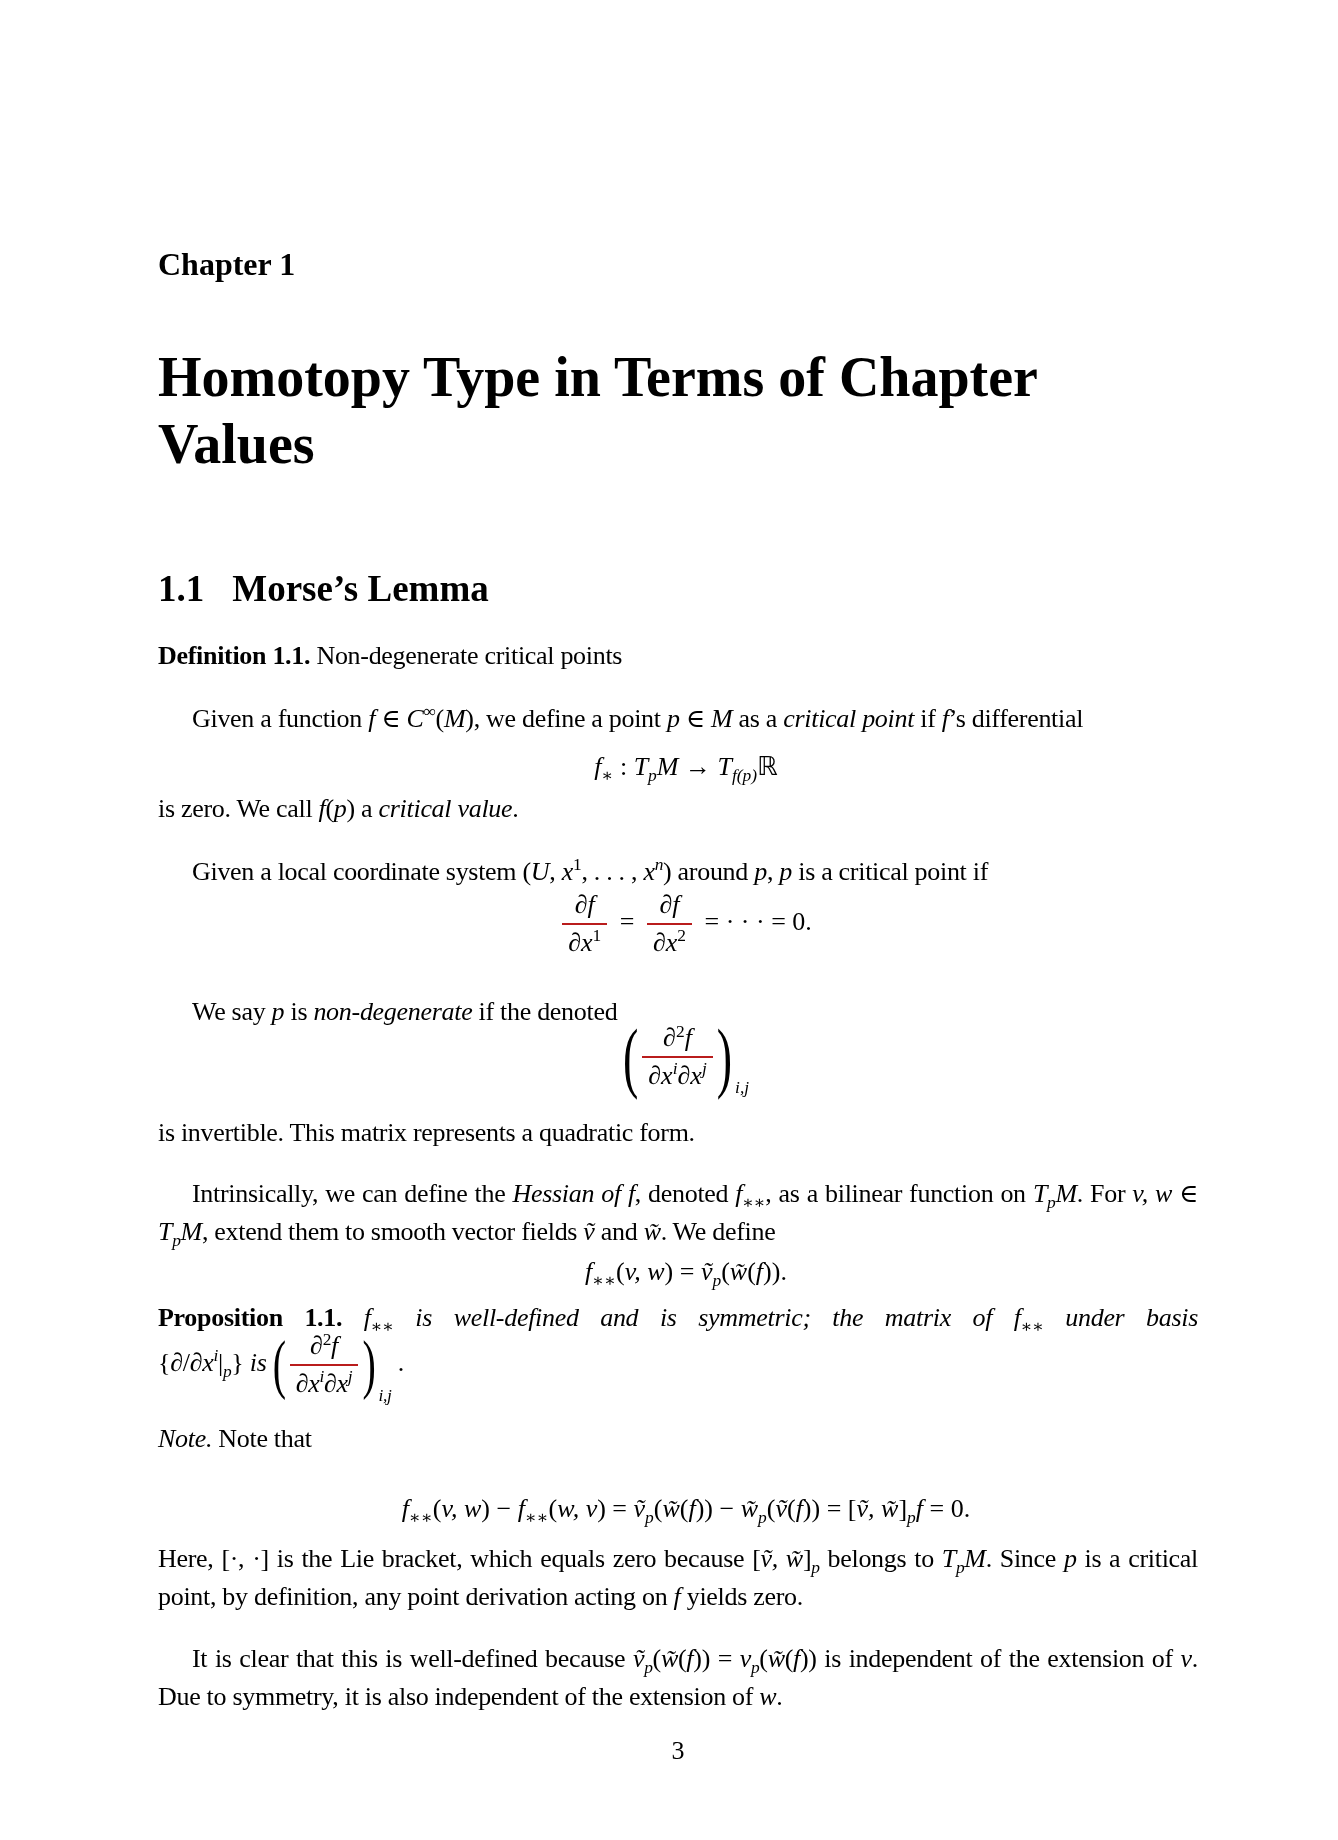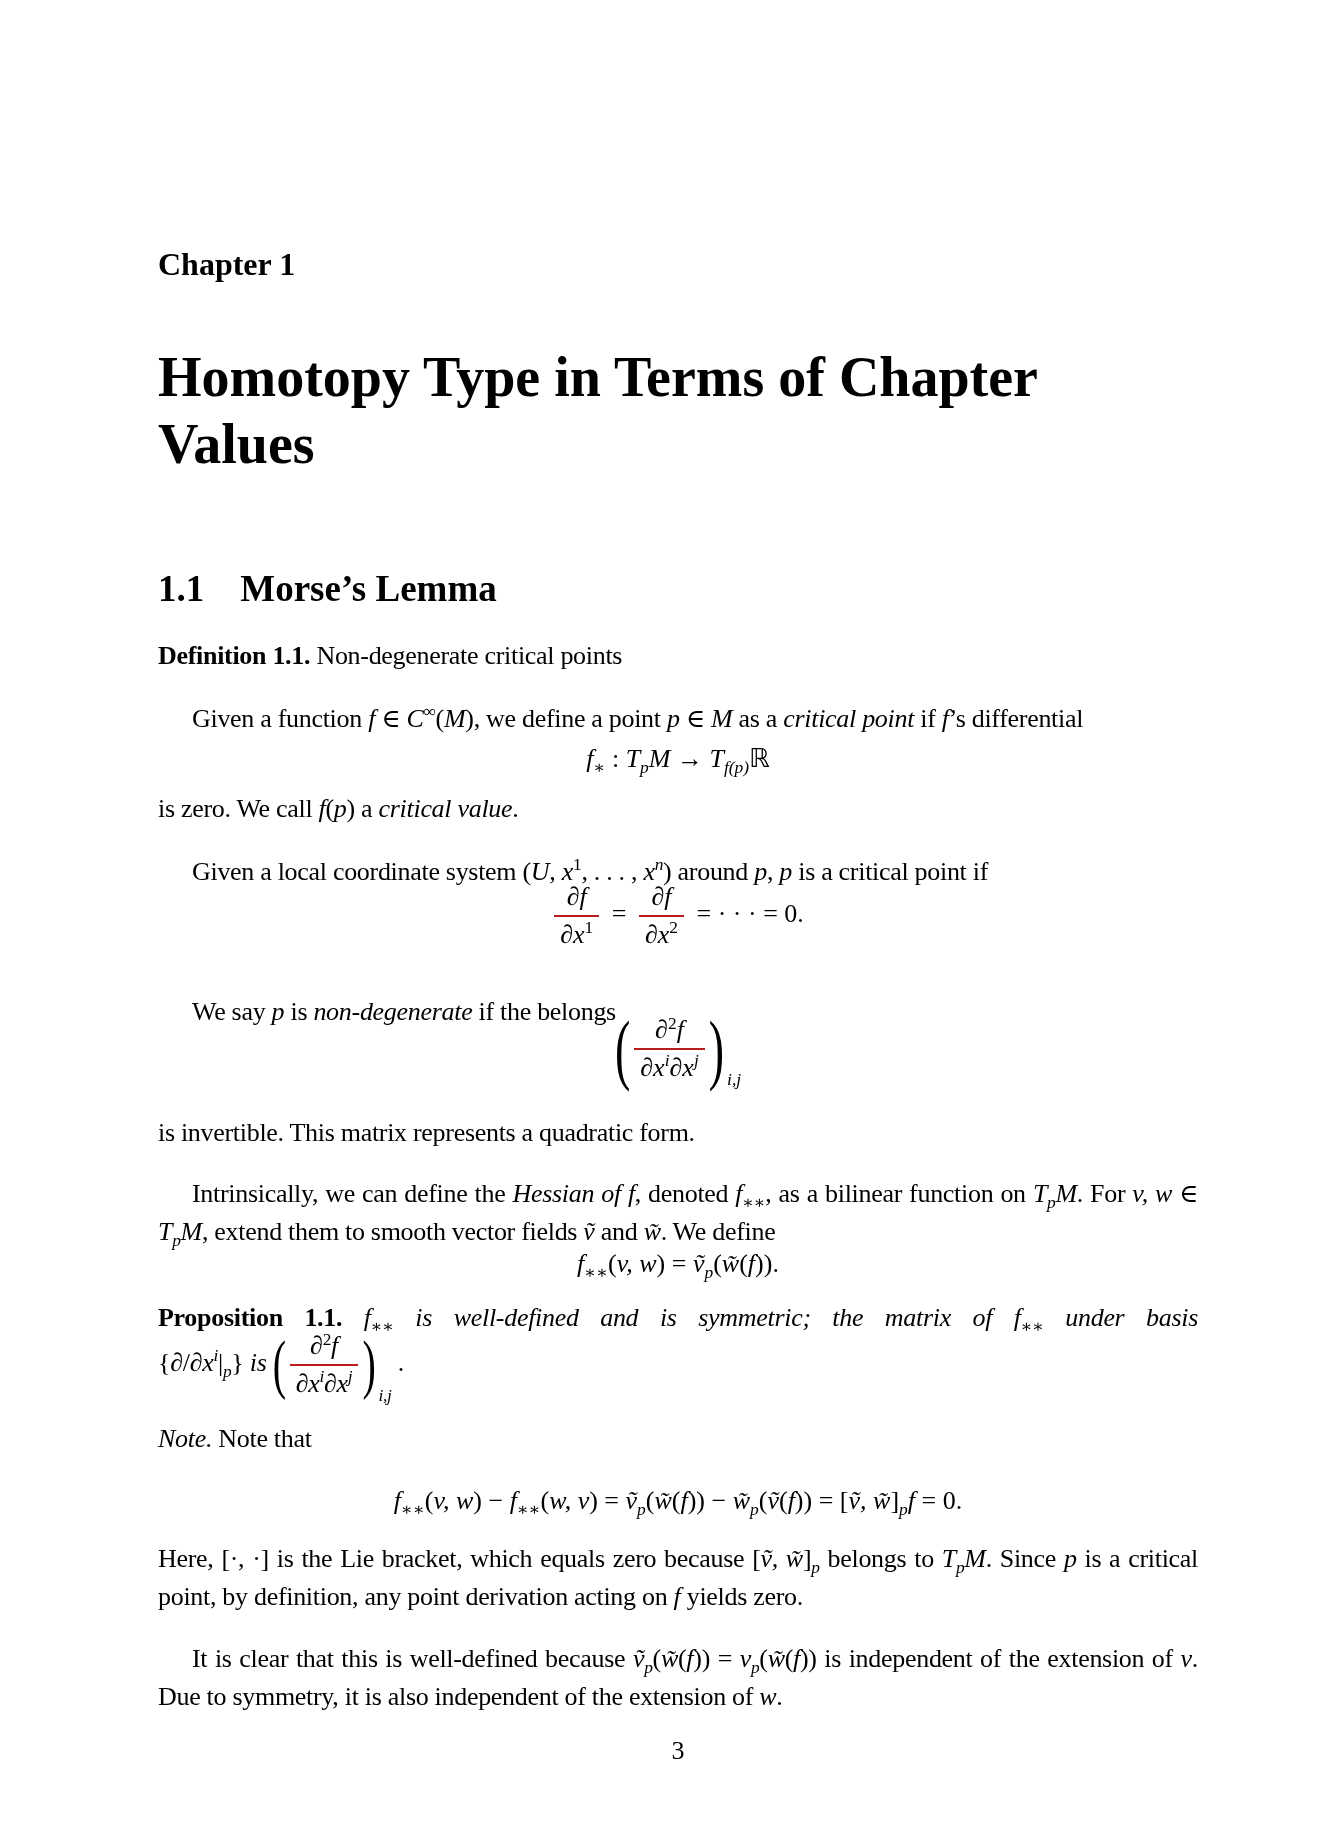--- a/index.html
+++ b/index.html
@@ -17,35 +17,35 @@
     font-size:32px;font-weight:bold;line-height:1;margin:0;
   }
   .doc-title{
     position:absolute;left:158px;top:344px;width:1064px;
     font-size:56px;font-weight:bold;line-height:67px;margin:0;
   }
   .doc-title .tl{display:block;}
   .section-heading{
     position:absolute;left:158px;top:570px;
     font-size:37px;font-weight:bold;line-height:1;margin:0;
-    display:flex;gap:36px;
+    display:flex;gap:28px;
   }
   .para{
     position:absolute;left:158px;width:1040px;
     font-size:26px;line-height:35px;
     letter-spacing:-0.3px;
     text-align:justify;margin:0;
   }
   .single{text-align:left;}
   .indent{text-indent:34px;margin-top:28px;}
   .jlast{text-align-last:justify;}
   .eqline{
     position:absolute;left:158px;width:1040px;
     font-size:26px;line-height:35px;
-    text-align:center;white-space:pre;margin:0;
+    text-align:center;white-space:pre;margin:8px;
   }
   .it{font-style:italic;}
   .bf{font-weight:bold;font-style:normal;}
   .sup{font-size:67%;position:relative;top:-0.55em;}
   .sub{font-size:67%;position:relative;top:0.35em;}
   .bb{font-family:"DejaVu Sans","DejaVu Serif",sans-serif;}
   .op{white-space:pre;margin:0 2px;}
   .frac{
     display:inline-flex;flex-direction:column;align-items:center;
     vertical-align:middle;text-align:center;line-height:1.15;margin:0 4px;
@@ -83,21 +83,21 @@
   <p class="para indent" style="top:673px"><span>Given a function </span><span class="it">f</span><span> ∈ </span><span class="it">C</span><span class="sup">∞</span><span>(</span><span class="it">M</span><span>), we define a point </span><span class="it">p</span><span> ∈ </span><span class="it">M</span><span> as a </span><span class="it">critical point</span><span> if </span><span class="it">f</span><span>’s differential</span></p>
 
   <div class="eqline" style="top:741px"><span class="it">f</span><span class="sub">∗</span><span> : </span><span class="it">T</span><span class="sub it">p</span><span class="it">M</span><span> → </span><span class="it">T</span><span class="sub it">f(p)</span><span class="bb">ℝ</span></div>
 
   <p class="para single" style="top:791px"><span>is zero. We call </span><span class="it">f</span><span>(</span><span class="it">p</span><span>) a </span><span class="it">critical value</span><span>.</span></p>
 
   <p class="para indent single" style="top:826px"><span>Given a local coordinate system (</span><span class="it">U</span><span>, </span><span class="it">x</span><span class="sup">1</span><span>, . . . , </span><span class="it">x</span><span class="sup it">n</span><span>) around </span><span class="it">p</span><span>, </span><span class="it">p</span><span> is a critical point if</span></p>
 
   <div class="eqline" style="top:882px;line-height:64px"><span class="frac"><span class="num"><span>∂</span><span class="it">f</span></span><span class="den"><span>∂</span><span class="it">x</span><span class="sup">1</span></span></span><span class="op"> = </span><span class="frac"><span class="num"><span>∂</span><span class="it">f</span></span><span class="den"><span>∂</span><span class="it">x</span><span class="sup">2</span></span></span><span class="op"> = · · · = 0.</span></div>
 
-  <p class="para indent single" style="top:966px"><span>We say </span><span class="it">p</span><span> is </span><span class="it">non-degenerate</span><span> if the belongs</span></p>
+  <p class="para indent single" style="top:966px"><span>We say </span><span class="it">p</span><span> is </span><span class="it">non-degenerate</span><span> if the denoted</span></p>
 
   <div class="eqline" style="top:1005px;line-height:84px"><span class="paren big">(</span><span class="frac"><span class="num"><span>∂</span><span class="sup">2</span><span class="it">f</span></span><span class="den"><span>∂</span><span class="it">x</span><span class="sup it">i</span><span>∂</span><span class="it">x</span><span class="sup it">j</span></span></span><span class="paren big">)</span><span class="corner">i,j</span></div>
 
   <p class="para single" style="top:1115px"><span>is invertible. This matrix represents a quadratic form.</span></p>
 
   <p class="para indent" style="top:1148px"><span>Intrinsically, we can define the </span><span class="it">Hessian of f</span><span>, denoted </span><span class="it">f</span><span class="sub">∗∗</span><span>, as a bilinear function on </span><span class="it">T</span><span class="sub it">p</span><span class="it">M</span><span>. For </span><span class="it">v, w</span><span> ∈ </span><span class="it">T</span><span class="sub it">p</span><span class="it">M</span><span>, extend them to smooth vector fields </span><span class="it">ṽ</span><span> and </span><span class="it">w̃</span><span>. We define</span></p>
 
   <div class="eqline" style="top:1246px"><span class="it">f</span><span class="sub">∗∗</span><span>(</span><span class="it">v, w</span><span>) = </span><span class="it">ṽ</span><span class="sub it">p</span><span>(</span><span class="it">w̃</span><span>(</span><span class="it">f</span><span>)).</span></div>
 
   <p class="para jlast single" style="top:1300px"><span class="bf">Proposition 1.1.</span><span> </span><span class="it">f</span><span class="sub">∗∗</span><span class="it"> is well-defined and is symmetric; the matrix of </span><span class="it">f</span><span class="sub">∗∗</span><span class="it"> under basis</span></p>

